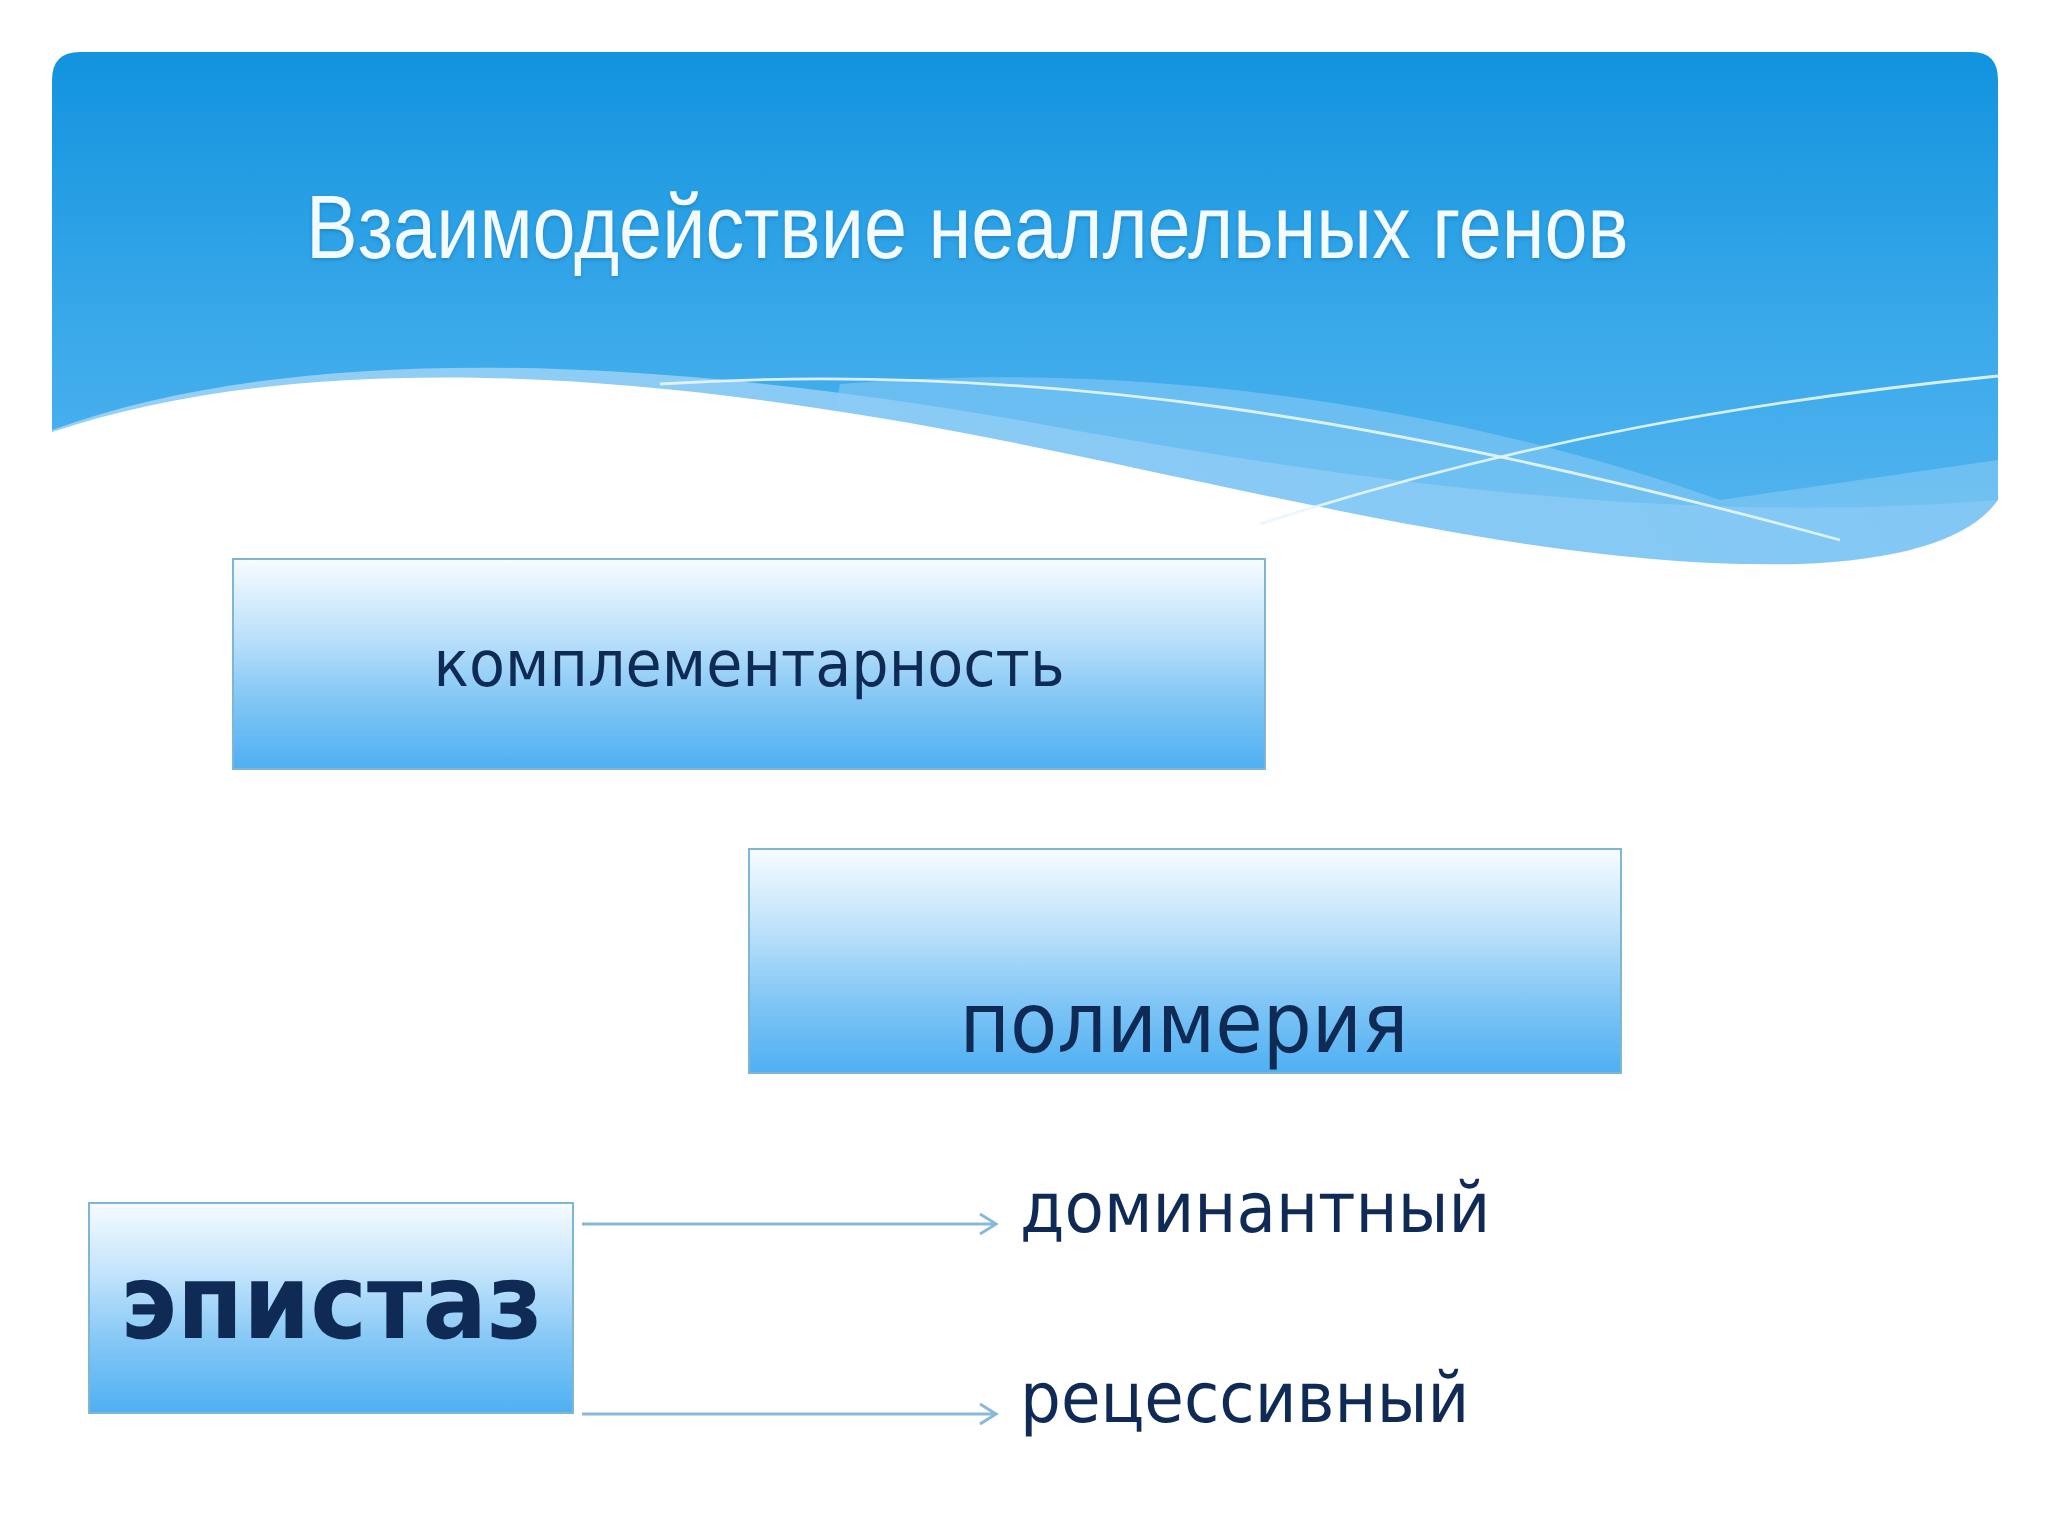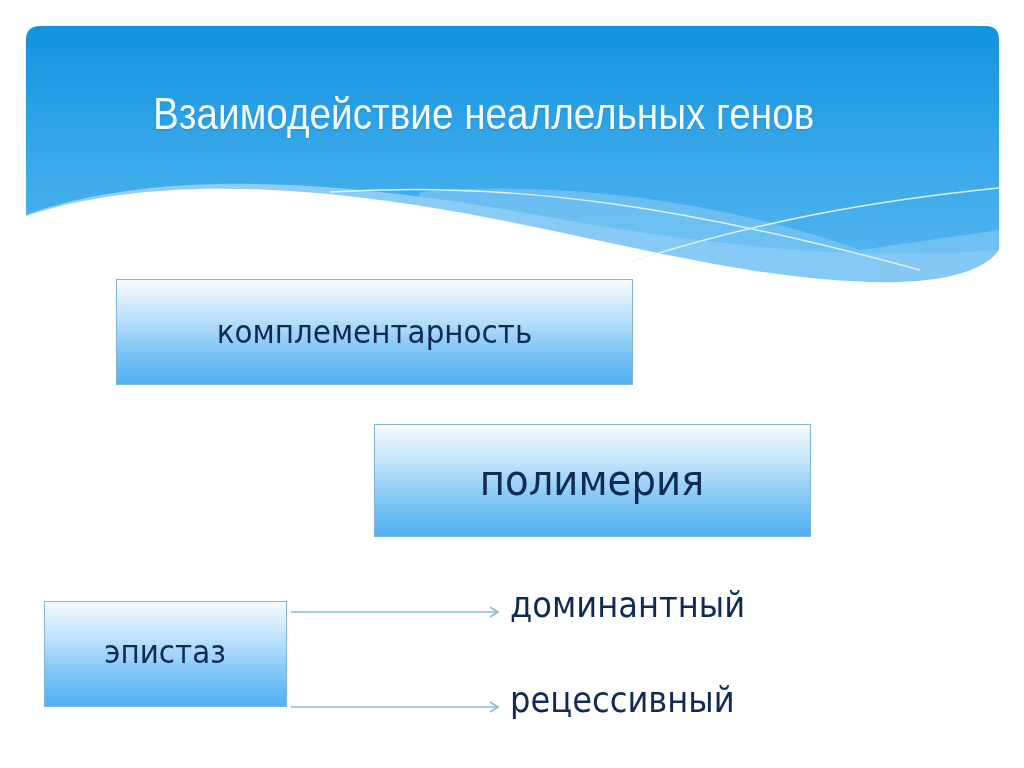--- a/index.html
+++ b/index.html
@@ -10,22 +10,22 @@
            font-family:"Liberation Sans", sans-serif; font-size:45px; color:#f4fbff;
            white-space:nowrap; transform-origin:left top; transform:scaleX(0.86);
            text-shadow:0 1px 2px rgba(0,60,120,0.25); line-height:60px; }
   .box { position:absolute; box-sizing:border-box;
          border:1px solid #7fb6d6;
          background:linear-gradient(to bottom, #f6fbff 0%, #bfe2fb 35%, #86c8f6 65%, #4fb0f2 100%);
          display:flex; align-items:center; justify-content:center;
          color:#0f2a55; font-family:"DejaVu Sans", sans-serif; }
   .box span { display:inline-block; transform:scaleX(0.92); }
   #box-compl { left:116px; top:279px; width:517px; height:106px; font-size:32px; }
-  #box-poly  { left:374px; top:424px; width:437px; height:113px; font-size:42px; }
-  #box-epi   { left:44px;  top:601px; width:243px; height:106px; font-size:32px; padding-bottom:4px; }
+  #box-poly  { left:374px; top:424px; width:437px; height:113px; font-size:42px;align-items:flex-end; }
+  #box-epi   { left:44px;  top:601px; width:243px; height:106px; font-size:52px; padding-bottom:4px;font-weight:bold; }
   .label { position:absolute; color:#0f2a55; font-family:"DejaVu Sans", sans-serif; font-size:35px;
            white-space:nowrap; transform-origin:left center; transform:scaleX(0.92); }
   #lbl-dom { left:510px; top:585px; }
   #lbl-rec { left:510px; top:680px; }
   .arrows { position:absolute; left:0; top:0; width:1024px; height:768px; pointer-events:none; }
 </style>
 </head>
 <body>
 
 <svg class="banner" viewBox="0 0 1024 300" xmlns="http://www.w3.org/2000/svg">

